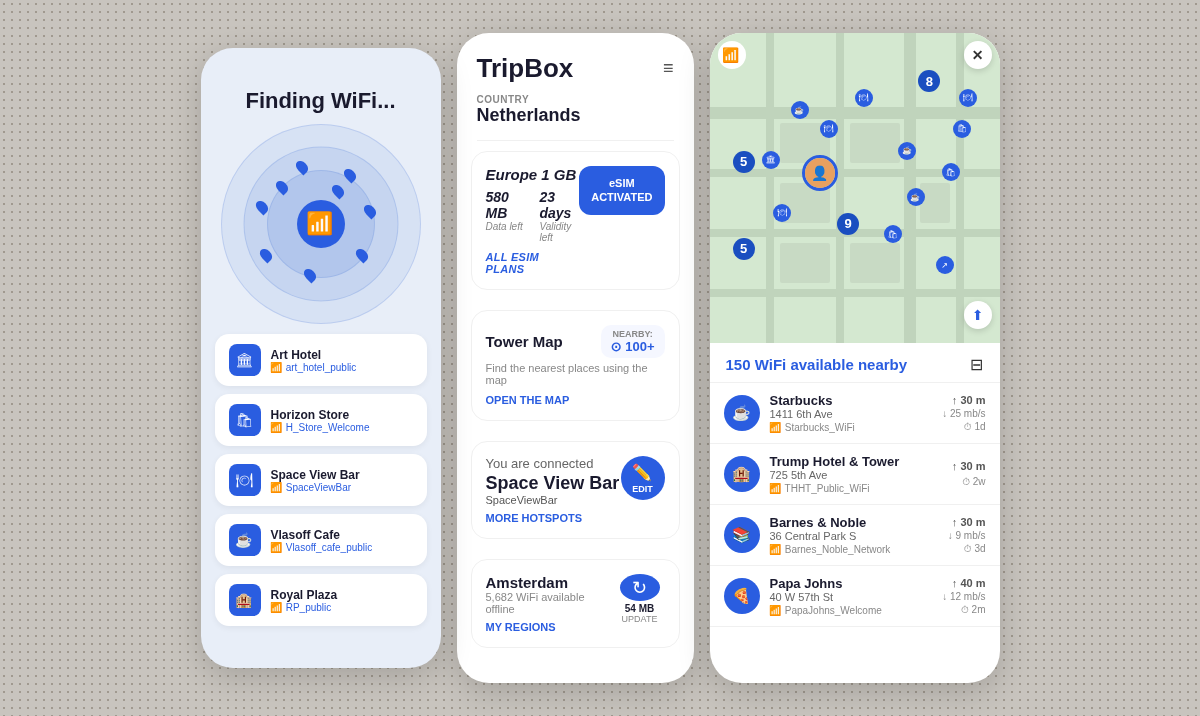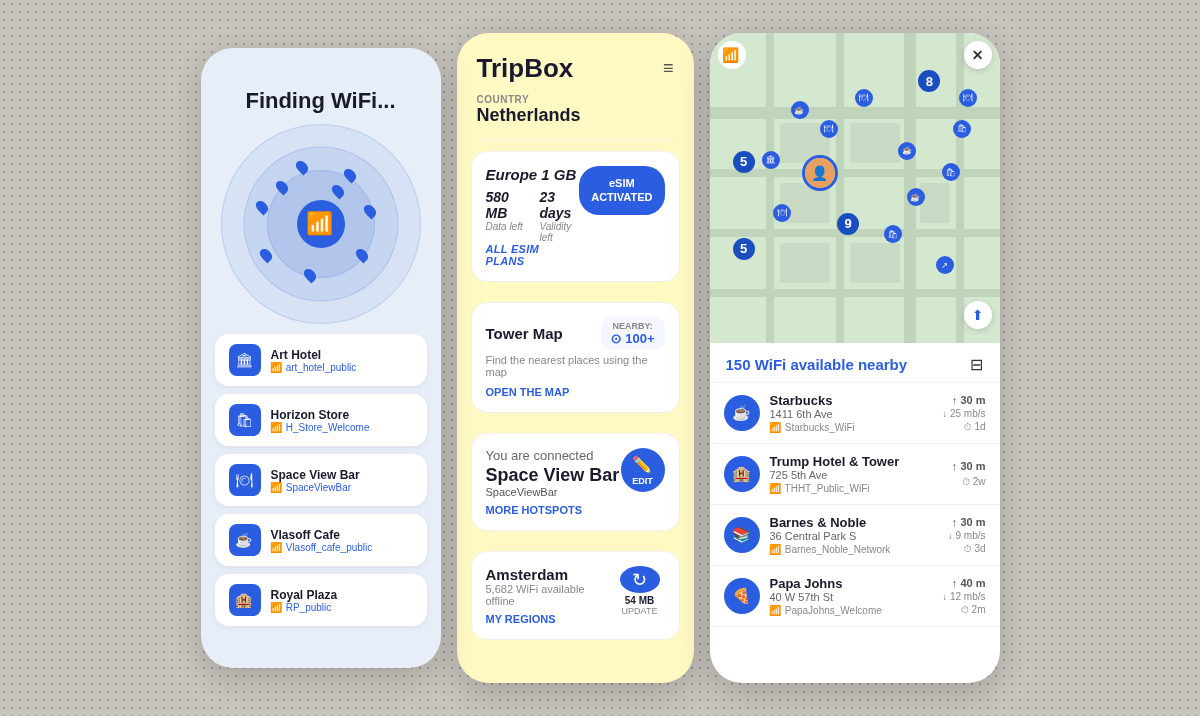--- a/index.html
+++ b/index.html
@@ -108,21 +108,21 @@
       font-size: 14px;
     }
     .wifi-item-info { display: flex; flex-direction: column; }
     .wifi-item-name { font-size: 12px; font-weight: 700; color: #1a1a2e; }
     .wifi-item-ssid { font-size: 10px; color: #2a5de0; }
 
     
     .screen-2 {
       width: 237px;
       height: 650px;
-      background: #fef9c3;
+      background: #ffffff;
       display: flex;
       flex-direction: column;
     }
     .screen-2-header {
       padding: 20px 20px 10px;
       display: flex;
       align-items: center;
       justify-content: space-between;
     }
     .tripbox-title { font-size: 26px; font-weight: 800; color: #1a1a2e; }
@@ -138,28 +138,28 @@
       padding: 14px;
       border: 1px solid #f0f0f0;
     }
     .esim-section {
       display: flex;
       align-items: flex-start;
       justify-content: space-between;
     }
     .esim-left { flex: 1; font-style: italic; }
     .esim-plan-name { font-size: 15px; font-weight: 700; color: #1a1a2e; margin-bottom: 6px; }
-    .esim-stats { display: flex; gap: 16px; }
+    .esim-stats { display: flex; gap: 16px; margin-bottom: 8px; }
     .esim-stat-val { font-size: 14px; font-weight: 700; color: #1a1a2e; }
     .esim-stat-label { font-size: 10px; color: #888; }
     .esim-link { font-size: 11px; color: #2a5de0; font-weight: 600; text-transform: uppercase; letter-spacing: 0.3px; }
     .esim-badge {
       background: #2a5de0;
       color: white;
-      border-radius: 20px;
+      border-radius: 12px;
       padding: 10px 12px;
       text-align: center;
       font-size: 11px;
       font-weight: 800;
       line-height: 1.3;
       min-width: 70px;
     }
     .wifi-map-header { display: flex; align-items: center; justify-content: space-between; margin-bottom: 4px; }
     .wifi-map-title { font-size: 15px; font-weight: 700; color: #1a1a2e; }
     .nearby-badge {

